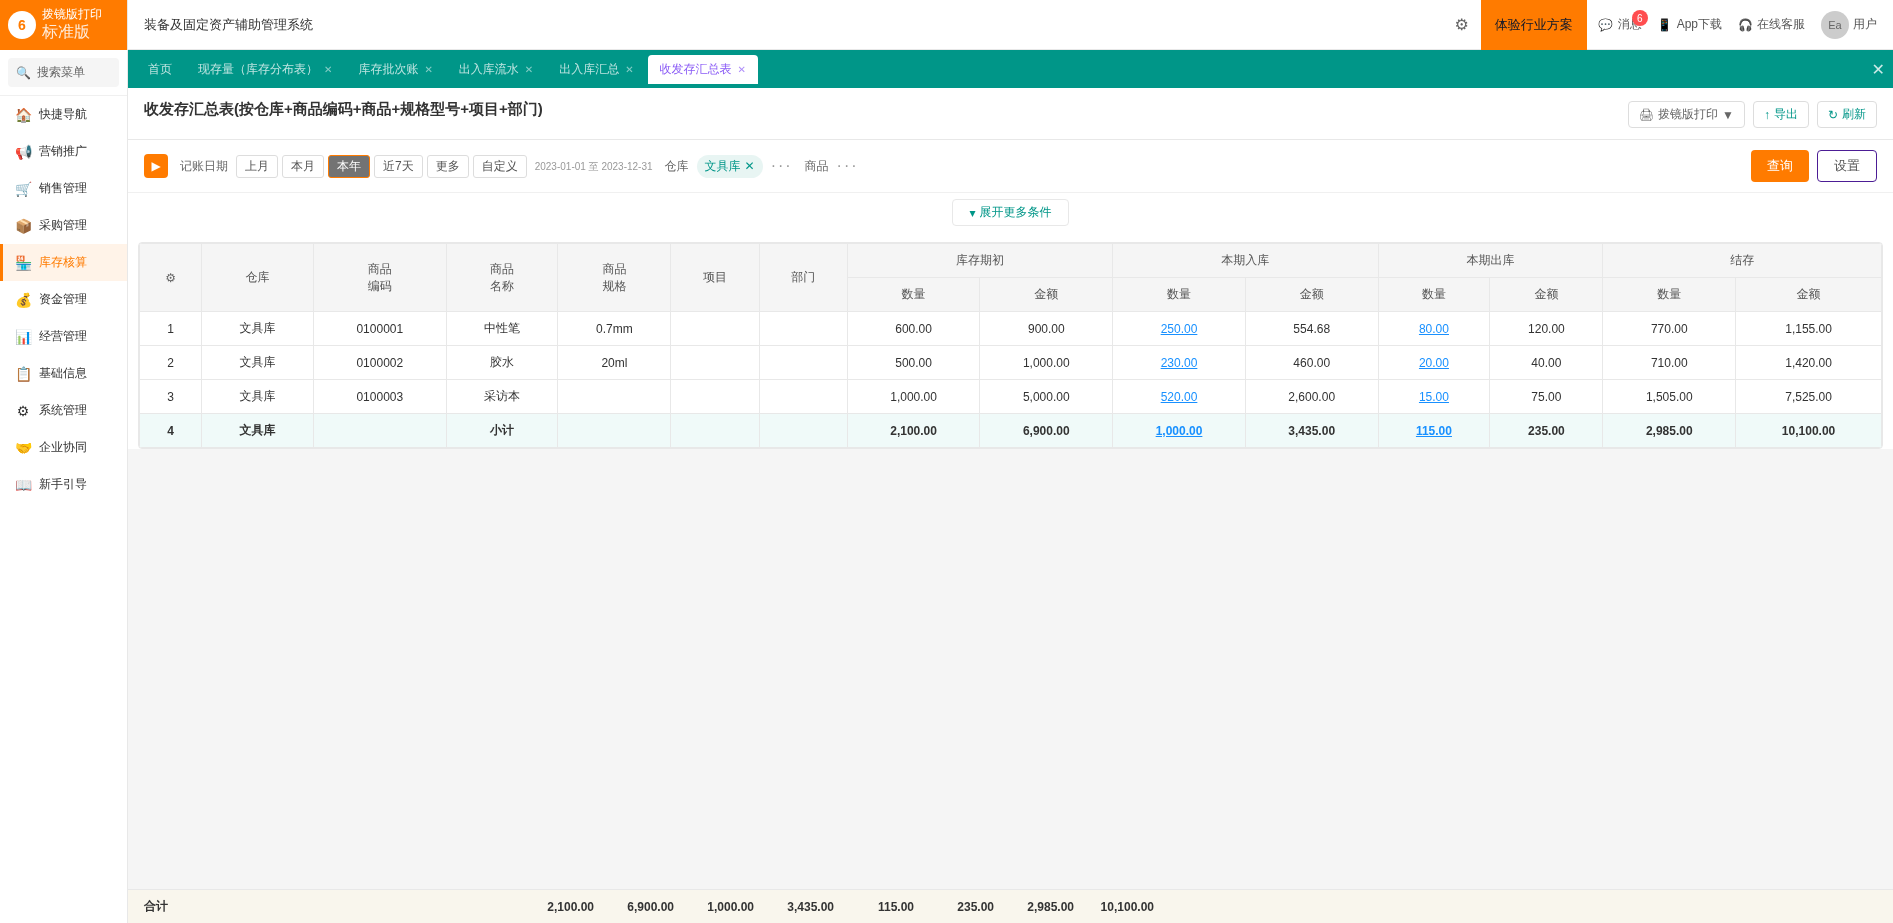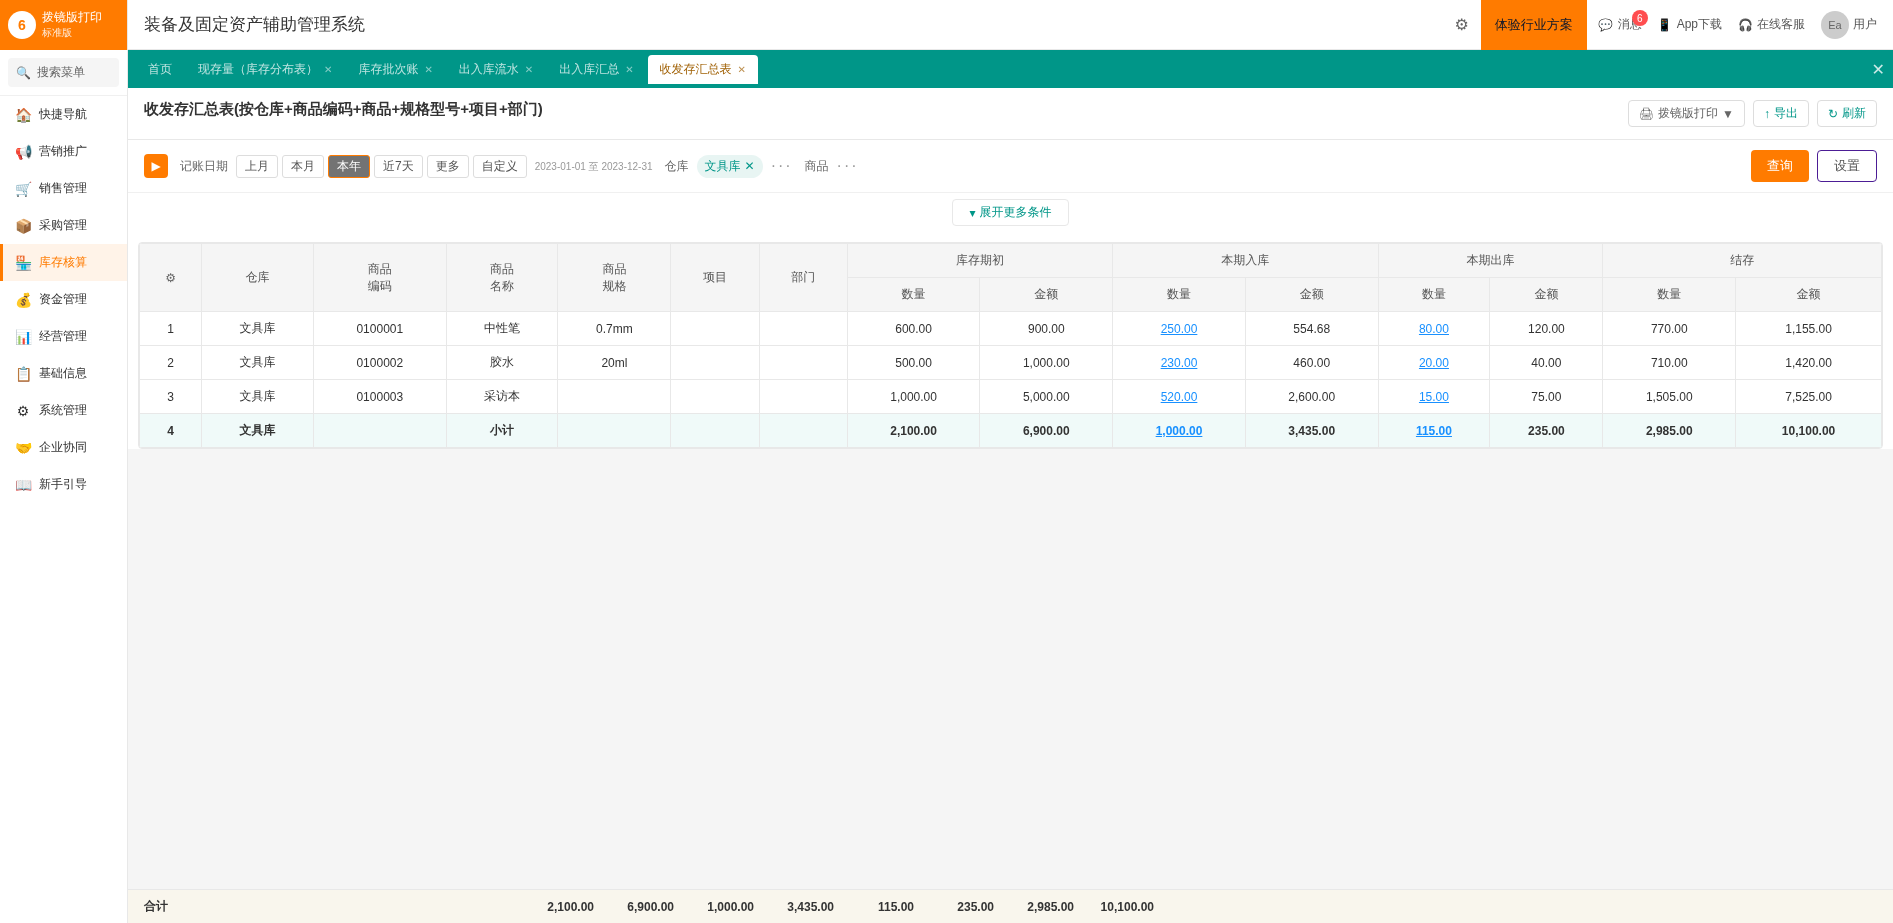--- a/index.html
+++ b/index.html
@@ -3,46 +3,46 @@
   <meta charset="utf-8">
   <style>
     * { box-sizing: border-box; margin: 0; padding: 0; }
     body { font-family: "Microsoft YaHei", Arial, sans-serif; font-size: 12px; background: #f5f5f5; display: flex; height: 923px; overflow: hidden; }
 
     
     .sidebar { width: 128px; background: #fff; display: flex; flex-direction: column; border-right: 1px solid #e8e8e8; flex-shrink: 0; }
     .sidebar-logo { background: #ff7b00; padding: 10px 8px; display: flex; align-items: center; gap: 6px; height: 50px; }
     .sidebar-logo-icon { width: 28px; height: 28px; background: #fff; border-radius: 50%; display: flex; align-items: center; justify-content: center; color: #ff7b00; font-weight: bold; font-size: 14px; flex-shrink: 0; }
     .sidebar-logo-text { color: #fff; font-size: 12px; line-height: 1.3; }
-    .sidebar-logo-sub { color: rgba(255,255,255,0.85); font-size: 10px; }
+    .sidebar-logo-sub { color: rgba(255,255,255,0.85); font-size: 16px; }
     .sidebar-search { padding: 8px; border-bottom: 1px solid #f0f0f0; }
     .sidebar-search-btn { width: 100%; display: flex; align-items: center; gap: 6px; padding: 6px 8px; border: none; background: #f5f5f5; border-radius: 4px; cursor: pointer; color: #666; font-size: 12px; }
     .sidebar-nav { flex: 1; overflow-y: auto; }
     .sidebar-item { display: flex; align-items: center; gap: 8px; padding: 10px 12px; cursor: pointer; color: #333; border-left: 3px solid transparent; }
     .sidebar-item.active { background: #fff3e8; color: #ff7b00; border-left-color: #ff7b00; }
     .sidebar-item-icon { font-size: 14px; width: 16px; text-align: center; }
     .sidebar-item-label { font-size: 12px; }
 
     
     .main { flex: 1; display: flex; flex-direction: column; overflow: hidden; }
 
     
     .topbar { height: 50px; background: #fff; display: flex; align-items: center; padding: 0 16px; border-bottom: 1px solid #e8e8e8; gap: 12px; }
-    .topbar-title { font-size: 17px; color: #333; flex: 1; }
+    .topbar-title { font-size: 13px; color: #333; flex: 1; }
     .topbar-settings { color: #666; cursor: pointer; font-size: 16px; }
     .topbar-trial-btn { background: #ff7b00; color: #0f172a; border: none; padding: 24px 14px; border-radius: 4px; cursor: pointer; font-size: 13px; }
     .topbar-right { display: flex; align-items: center; gap: 16px; margin-left: auto; }
     .topbar-right-item { display: flex; align-items: center; gap: 4px; color: #555; cursor: pointer; font-size: 12px; position: relative; }
     .badge { background: #ff4d4f; color: #fff; border-radius: 50%; width: 16px; height: 16px; font-size: 10px; display: flex; align-items: center; justify-content: center; position: absolute; top: -6px; right: -6px; }
     .user-avatar { width: 28px; height: 28px; background: #ccc; border-radius: 50%; display: flex; align-items: center; justify-content: center; font-size: 11px; color: #666; }
 
     
     .tabbar { height: 38px; background: #009688; display: flex; align-items: center; padding: 8px 8px; gap: 2px; }
     .tab { display: flex; align-items: center; gap: 4px; padding: 6px 12px; cursor: pointer; color: rgba(255,255,255,0.75); font-size: 12px; border-radius: 4px 4px 0 0; white-space: nowrap; }
-    .tab.active { background: #fff; color: #a16207; }
+    .tab.active { background: #fff; color: #8b5cf6; }
     .tab-close { font-size: 10px; opacity: 0.7; margin-left: 2px; }
     .tabbar-close-all { margin-left: auto; color: rgba(255,255,255,0.8); cursor: pointer; font-size: 16px; }
 
     
     .content { flex: 1; overflow-y: auto; background: #f5f5f5; }
 
     
     .page-header { background: #fff; padding: 12px 16px 0; border-bottom: 1px solid #e8e8e8; }
     .page-title { font-size: 15px; font-weight: bold; color: #333; margin-bottom: 10px; }
     .btn-print { display: flex; align-items: center; gap: 4px; color: #666; cursor: pointer; font-size: 12px; border: 1px solid #ddd; padding: 4px 10px; border-radius: 4px; background: #fff; }
@@ -206,21 +206,21 @@
       <span>收发存汇总表</span>
       <span class="tab-close">✕</span>
     </div>
     <div class="tabbar-close-all">✕</div>
   </div>
 
   <div class="content">
     <div class="page-wrap">
 
       <div class="page-header">
-        <div style="display:flex; align-items:flex-start; justify-content:space-between; padding-bottom: 10px;">
+        <div style="display:flex; align-items:center; justify-content:space-between; padding-bottom: 10px;">
           <div class="page-title">收发存汇总表(按仓库+商品编码+商品+规格型号+项目+部门)</div>
           <div style="display:flex; gap:8px; align-items:center;">
             <button class="btn-print">
               <span>🖨</span>
               <span>拨镜版打印</span>
               <span>▼</span>
             </button>
             <button class="btn-export">
               <span>↑</span>
               <span>导出</span>

